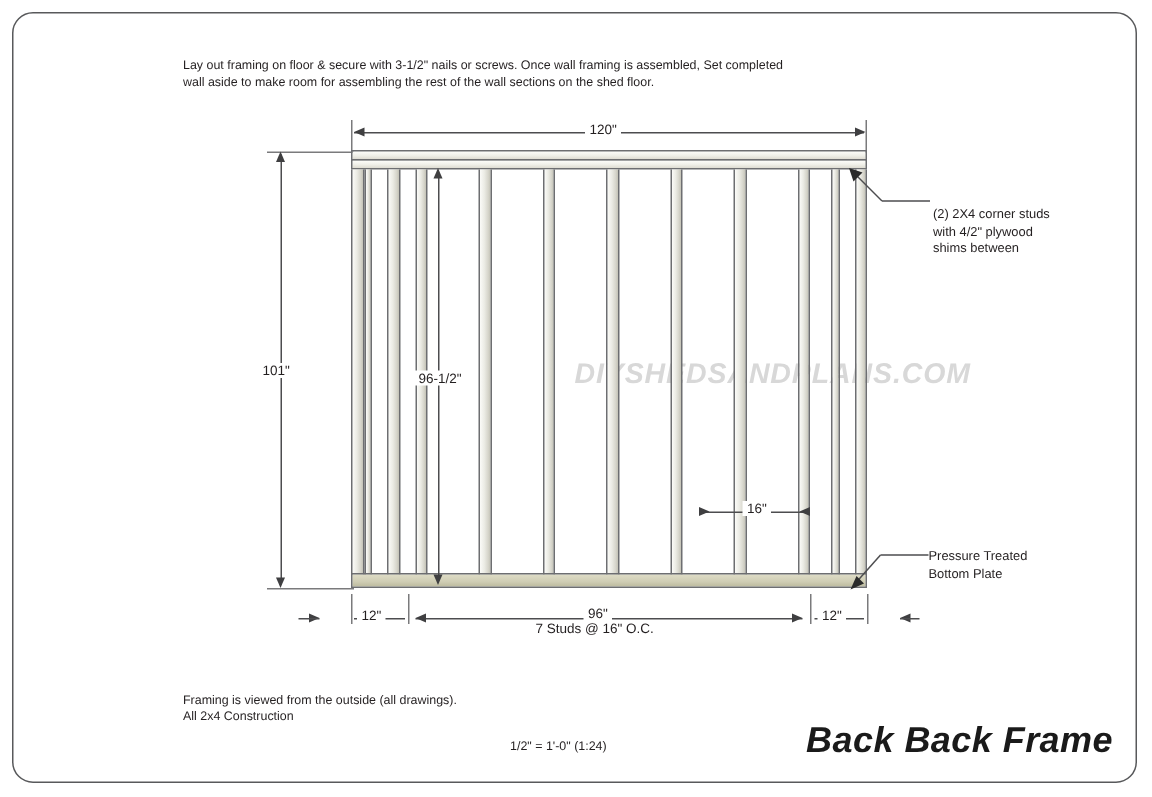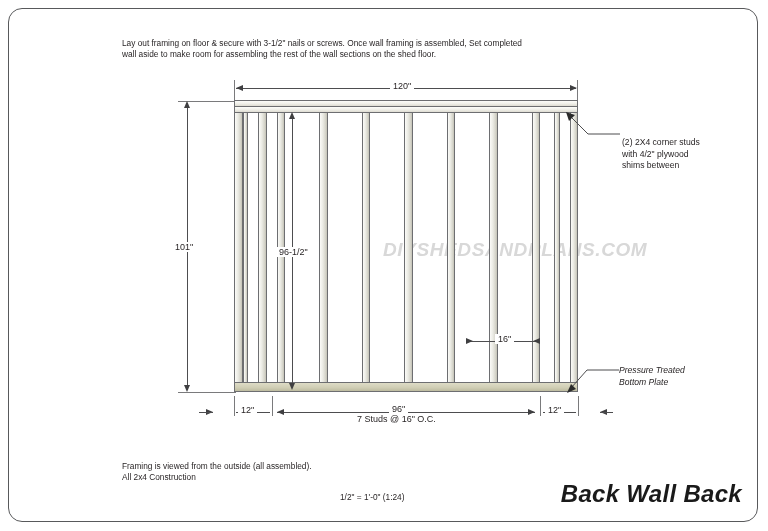--- a/index.html
+++ b/index.html
@@ -164,20 +164,20 @@
 </svg>
 <div class="callout" style="left:622px;top:137px;">(2) 2X4 corner studs
 with 4/2" plywood
 shims between</div>
 
 <svg class="leader" style="left:567px;top:362px;width:56px;height:32px;">
   <line x1="4" y1="26" x2="20" y2="8" stroke="#4d4d4f" stroke-width="1"></line>
   <line x1="20" y1="8" x2="52" y2="8" stroke="#4d4d4f" stroke-width="1"></line>
   <polygon points="0,31 9,27 4,22" fill="#2b2b2b"></polygon>
 </svg>
-<div class="callout" style="left:619px;top:365px;font-style:italic;">Pressure Treated
+<div class="callout" style="left:619px;top:365px;">Pressure Treated
 Bottom Plate</div>
 
-<div class="note" id="bottom-note">Framing is viewed from the outside (all assembled).
+<div class="note" id="bottom-note">Framing is viewed from the outside (all drawings).
 All 2x4 Construction</div>
 
 <div id="scale-text">1/2" = 1'-0" (1:24)</div>
-<div id="drawing-title">Back Wall Back</div>
+<div id="drawing-title">Back Back Frame</div>
 
 </body></html>

